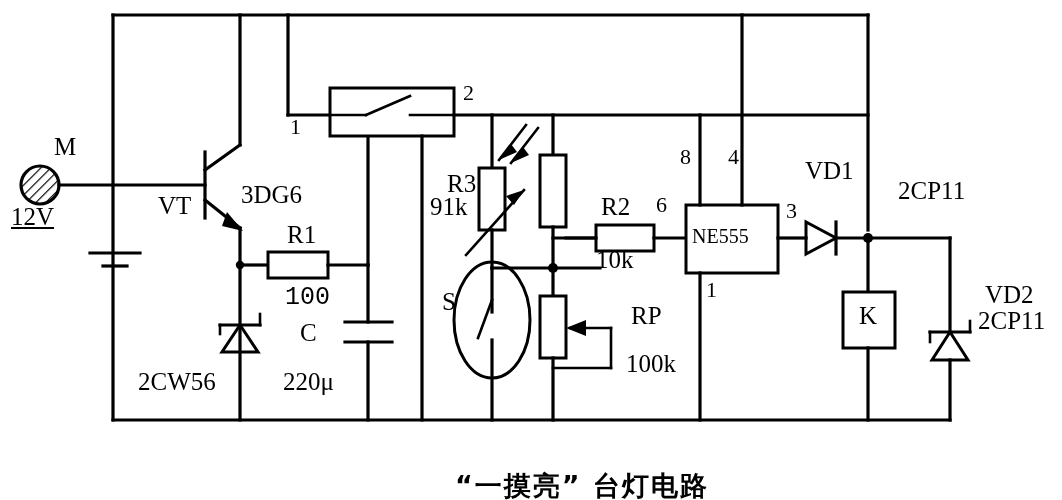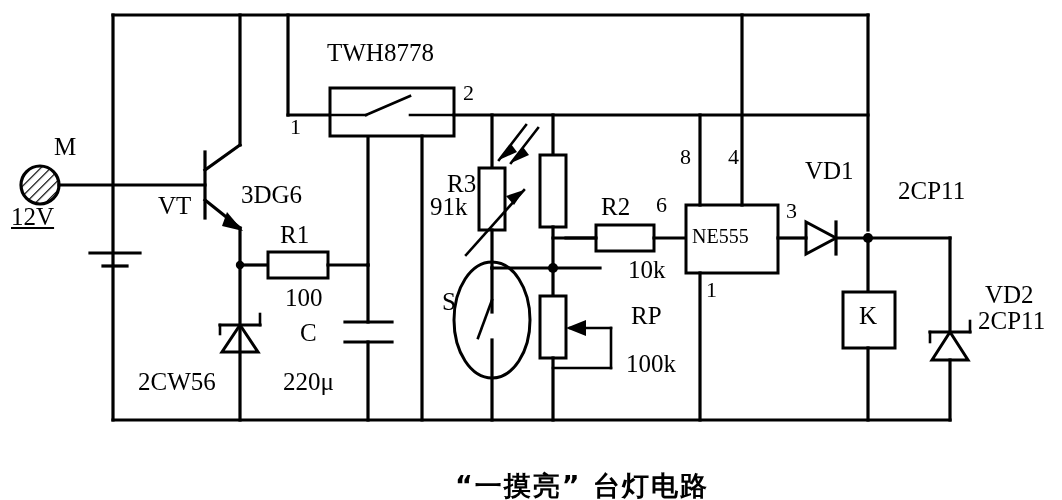--- a/index.html
+++ b/index.html
@@ -208,43 +208,42 @@
   <span class="lbl lbl-lg" style="left:54px;top:134px;">M</span>
 
   <span class="lbl lbl-lg" style="left:11px;top:204px;text-decoration:underline;">12V</span>
 
   <span class="lbl lbl-lg" style="left:158px;top:193px;">VT</span>
 
   <span class="lbl lbl-lg" style="left:241px;top:182px;">3DG6</span>
 
   <span class="lbl lbl-lg" style="left:138px;top:369px;">2CW56</span>
 
-  <span class="lbl lbl-lg" style="left:280px;top:222px;">R1</span>
-
-  <span class="lbl lbl-lg" style="left:285px;top:285px;">100</span>
+  <span class="lbl lbl-lg" style="left:287px;top:222px;">R1</span>
+
+  <span class="lbl lbl-lg" style="left:285px;top:285px;font-family:Liberation Mono, monospace;">100</span>
 
   <span class="lbl lbl-lg" style="left:300px;top:320px;">C</span>
 
   <span class="lbl lbl-lg" style="left:283px;top:369px;">220μ</span>
 
-  <span class="lbl lbl-lg" style="left:327px;top:40px;">TWH8778</span>
 
   <span class="lbl pin" style="left:290px;top:116px;">1</span>
 
   <span class="lbl pin" style="left:463px;top:82px;">2</span>
 
   <span class="lbl lbl-lg" style="left:447px;top:171px;">R3</span>
 
   <span class="lbl lbl-lg" style="left:430px;top:194px;">91k</span>
 
   <span class="lbl lbl-lg" style="left:442px;top:289px;">S</span>
 
   <span class="lbl lbl-lg" style="left:601px;top:194px;">R2</span>
 
-  <span class="lbl lbl-lg" style="left:596px;top:257px;margin-left:32px;">10k</span>
+  <span class="lbl lbl-lg" style="left:596px;top:247px;">10k</span>
 
   <span class="lbl lbl-lg" style="left:631px;top:303px;">RP</span>
 
   <span class="lbl lbl-lg" style="left:626px;top:351px;">100k</span>
 
   <span class="lbl pin" style="left:680px;top:146px;">8</span>
 
   <span class="lbl pin" style="left:728px;top:146px;">4</span>
 
   <span class="lbl pin" style="left:656px;top:194px;">6</span>

